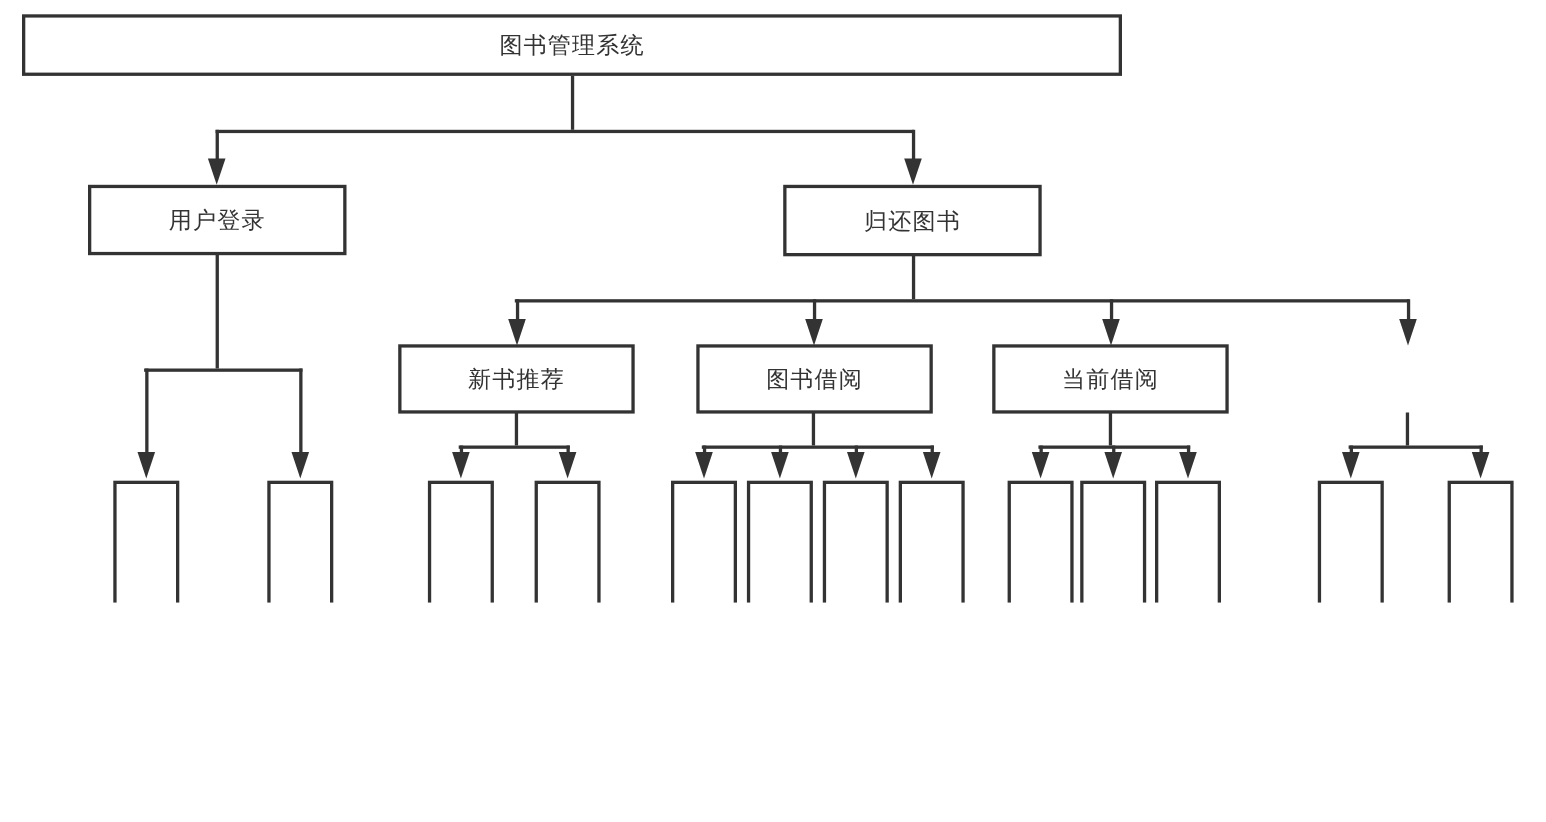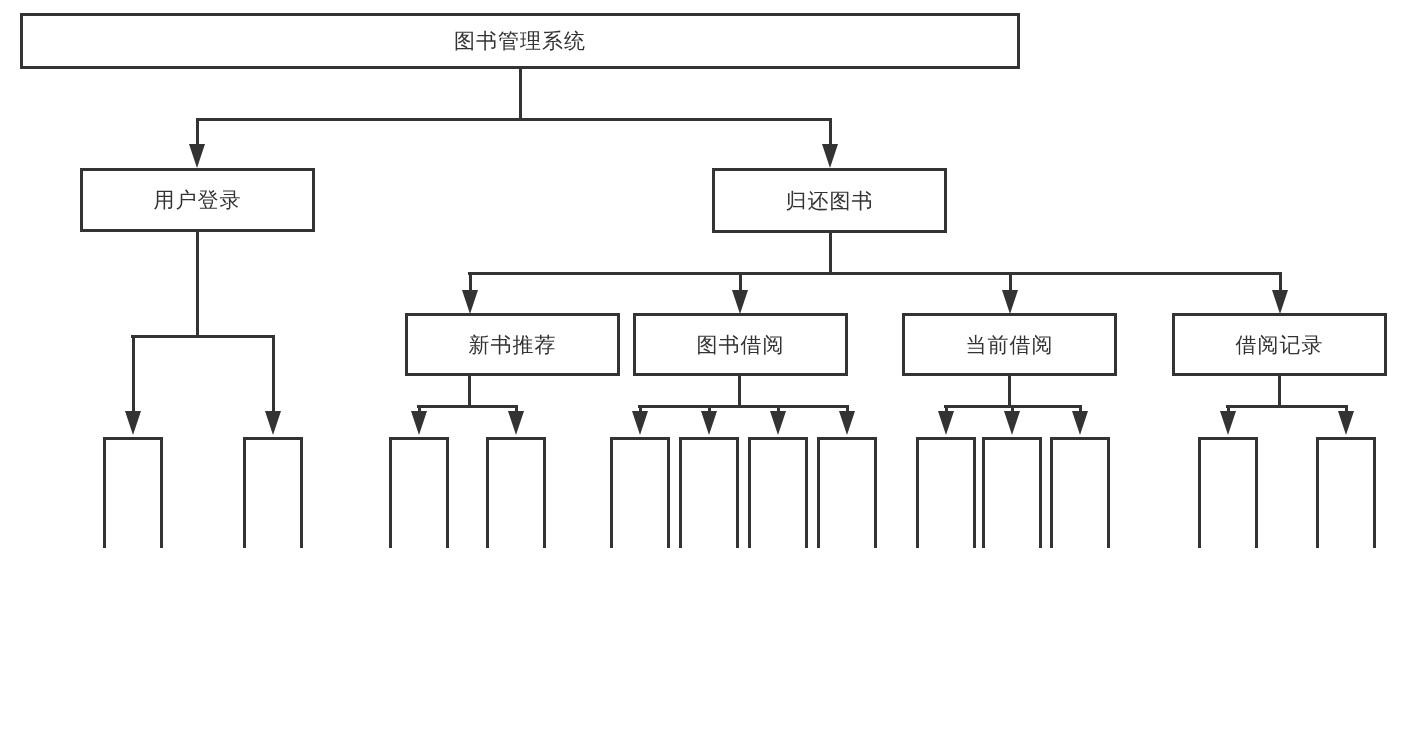--- a/index.html
+++ b/index.html
@@ -51,24 +51,23 @@
 </head>
 <body>
 
 <div class="canvas">
 
   <div class="box" style="left:20px;top:13px;width:1000px;height:56px;">图书管理系统</div>
 
   <div class="box" style="left:80px;top:168px;width:235px;height:64px;">用户登录</div>
   <div class="box" style="left:712px;top:168px;width:235px;height:65px;">归还图书</div>
 
-  <div class="box" style="left:362px;top:313px;width:215px;height:63px;margin-left:43px;">新书推荐</div>
+  <div class="box" style="left:362px;top:313px;width:215px;height:63px;">新书推荐</div>
   <div class="box" style="left:902px;top:313px;width:215px;height:63px;">当前借阅</div>
   <div class="box" style="left:633px;top:313px;width:215px;height:63px;">图书借阅</div>
-  <div class="box" style="left:1172px;top:313px;width:215px;height:63px;">借阅记录</div>
 
   <div class="box leaf" style="left:103px;top:437px;width:60px;height:296px;">
     <span class="vtext">用户登录</span>
     </div>
   <div class="box leaf" style="left:243px;top:437px;width:60px;height:296px;">
     <span class="vtext">注销登录</span>
     </div>
 
   <div class="box leaf" style="left:389px;top:437px;width:60px;height:296px;">
     <span class="vtext">查询图书</span>

